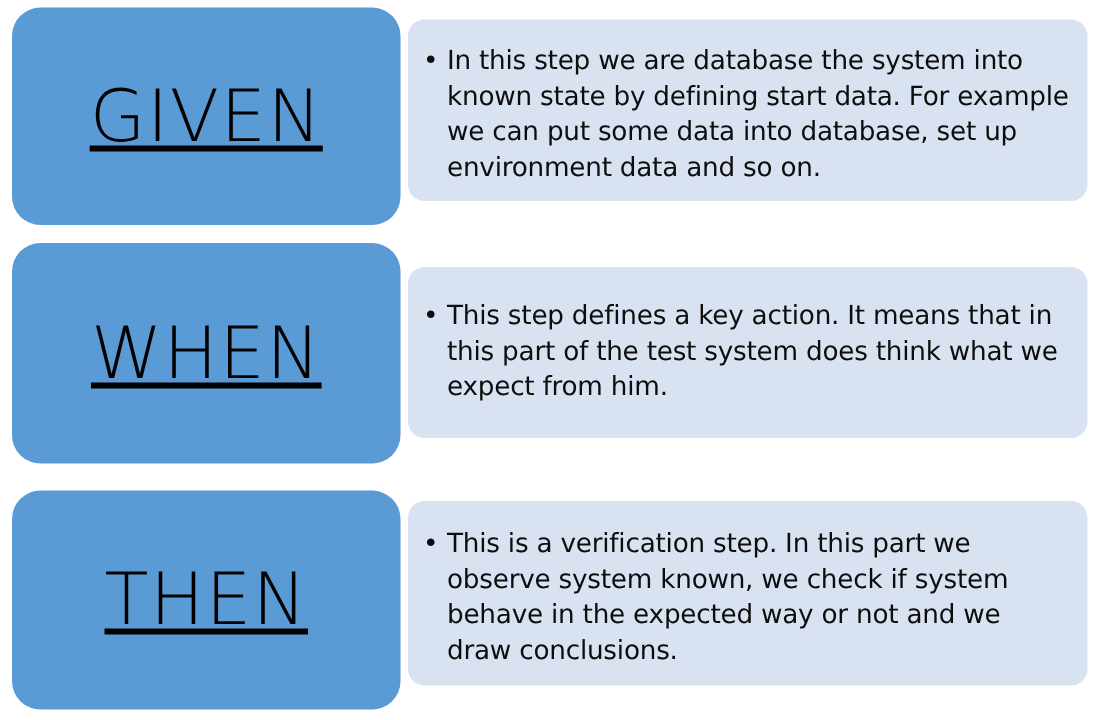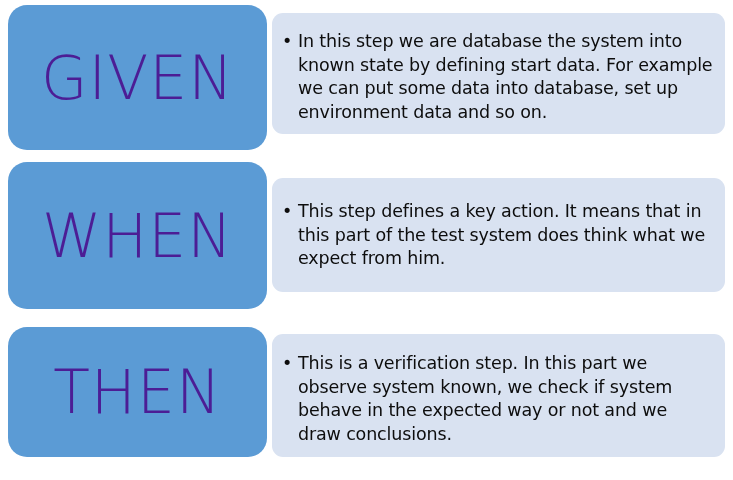--- a/index.html
+++ b/index.html
@@ -35,27 +35,28 @@
     width: 259px;
     background: #5B9BD5;
     border-radius: 19px;
     box-sizing: border-box;
     display: flex;
     align-items: center;
     justify-content: center;
   }
 
   .keyword-label {
-    color: #4c1d95;
+    color: #000000;
     font-family: "DejaVu Sans", sans-serif;
     font-weight: 300;
-    font-size: 60px;
+    font-size: 48px;
     line-height: 1;
     letter-spacing: 1px;
     white-space: nowrap;
+    text-decoration: underline;
     -webkit-font-smoothing: antialiased;
   }
 
   
   .desc-panel {
     position: absolute;
     left: 272px;
     width: 453px;
     background: #D9E2F1;
     border-radius: 11px;
@@ -88,21 +89,21 @@
     color: #0D0D0D;
   }
 
   
   #row-given   { top: 0px;   height: 160px; }
   #row-when    { top: 160px; height: 160px; }
   #row-then    { top: 320px; height: 160px; }
 
   #row-given .keyword-box { top: 5px;  height: 145px; }
   #row-when  .keyword-box { top: 2px;  height: 147px; }
-  #row-then  .keyword-box { top: 7px;  height: 130px; }
+  #row-then  .keyword-box { top: 7px;  height: 146px; }
 
   #row-given .desc-panel { top: 13px; height: 121px; }
   #row-when  .desc-panel { top: 18px; height: 114px; }
   #row-then  .desc-panel { top: 14px; height: 123px; }
 
   #row-given .desc-list { padding: 17px 12px 0 6px; }
   #row-when  .desc-list { padding: 22px 12px 0 6px; }
   #row-then  .desc-list { padding: 18px 12px 0 6px; }
 </style>
 </head>

